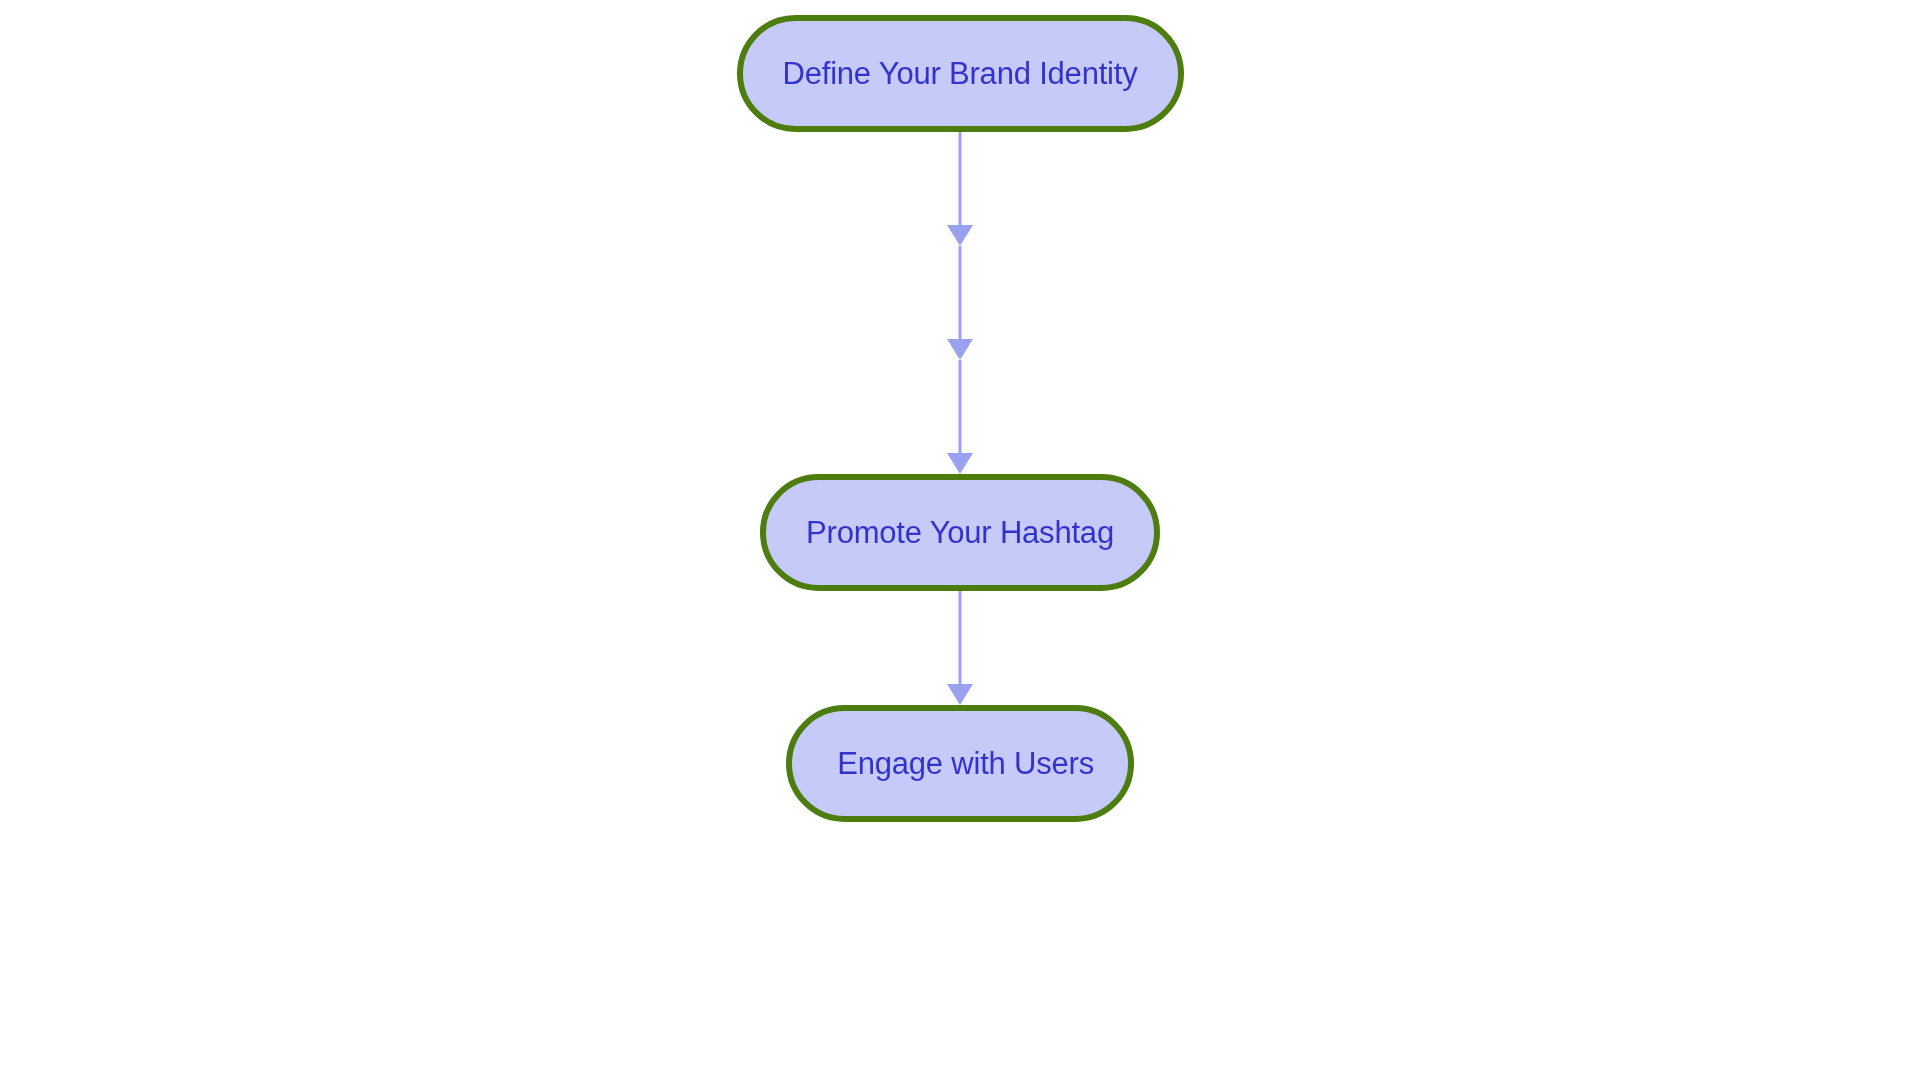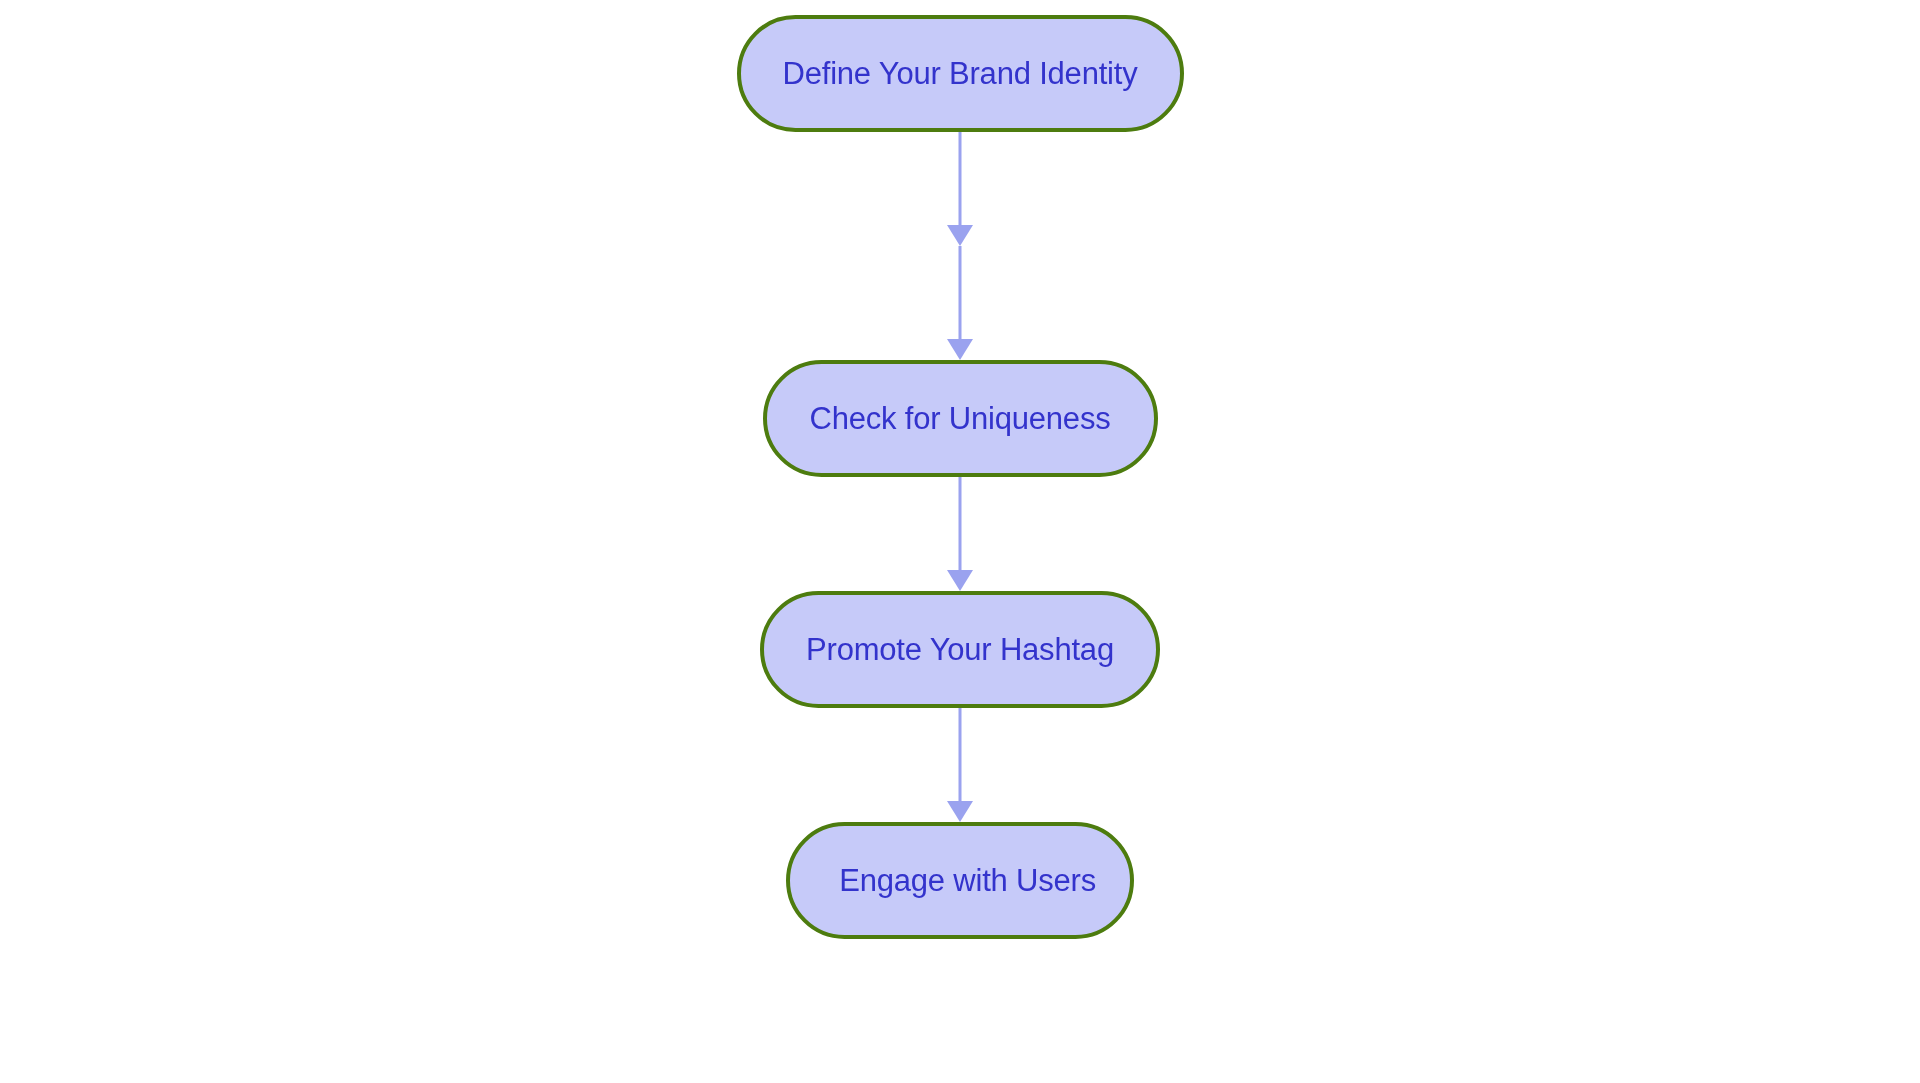--- a/index.html
+++ b/index.html
@@ -33,21 +33,21 @@
     align-items: center;
   }
 
   .flow-node {
     box-sizing: border-box;
     height: 117px;
     display: flex;
     align-items: center;
     justify-content: center;
     background: #c6caf9;
-    border: 4px solid #4d7c0f;
+    border: 6px solid #4d7c0f;
     border-radius: 999px;
     padding: 0 34px;
     flex: 0 0 auto;
   }
 
   .flow-node-label {
     color: #3333cc;
     font-size: 31px;
     font-weight: 400;
     line-height: 1;
@@ -110,23 +110,20 @@
       <div class="connector-line"></div>
       <div class="connector-head"></div>
     </div>
 
 
     <div class="flow-connector">
       <div class="connector-line"></div>
       <div class="connector-head"></div>
     </div>
 
-    <div class="flow-node" data-index="2">
-      <span class="flow-node-label">Check for Uniqueness</span>
-    </div>
 
     <div class="flow-connector">
       <div class="connector-line"></div>
       <div class="connector-head"></div>
     </div>
 
     <div class="flow-node" data-index="3">
       <span class="flow-node-label">Promote Your Hashtag</span>
     </div>
 

